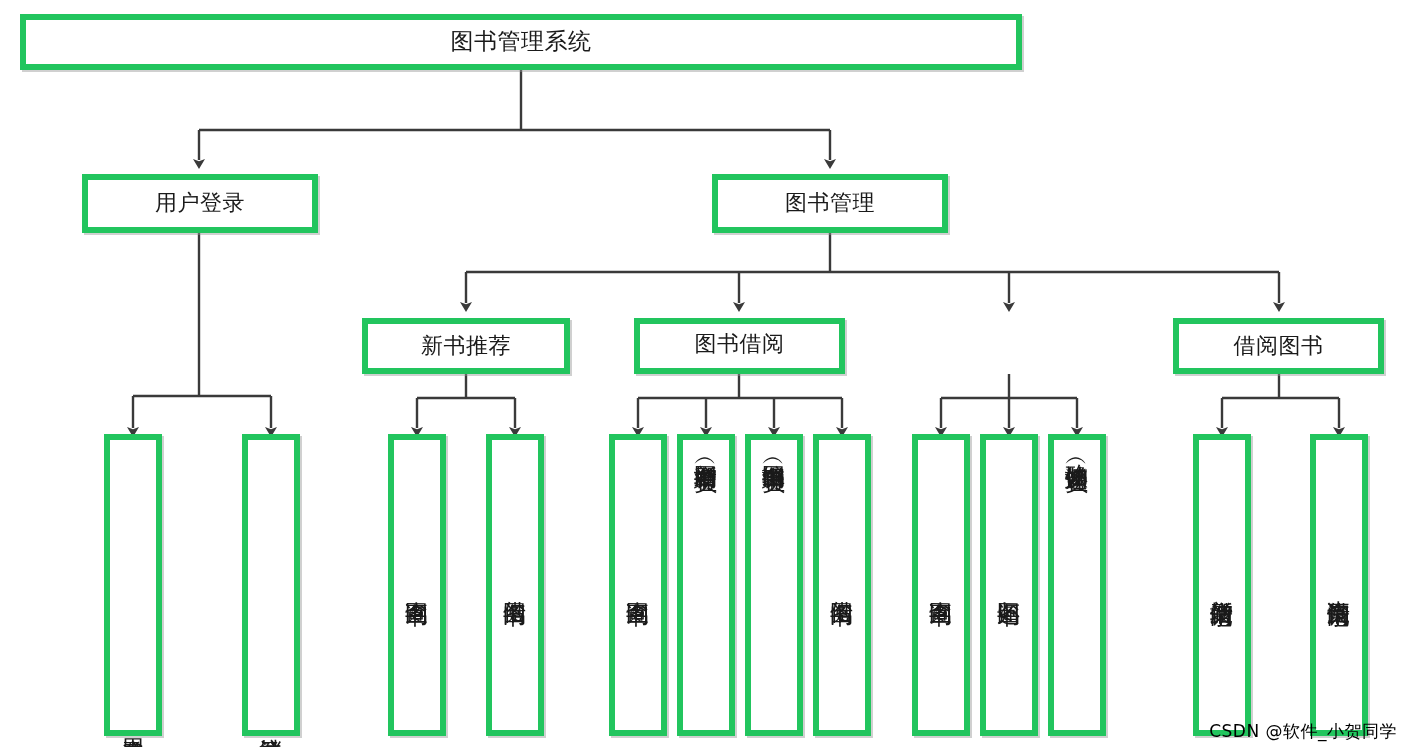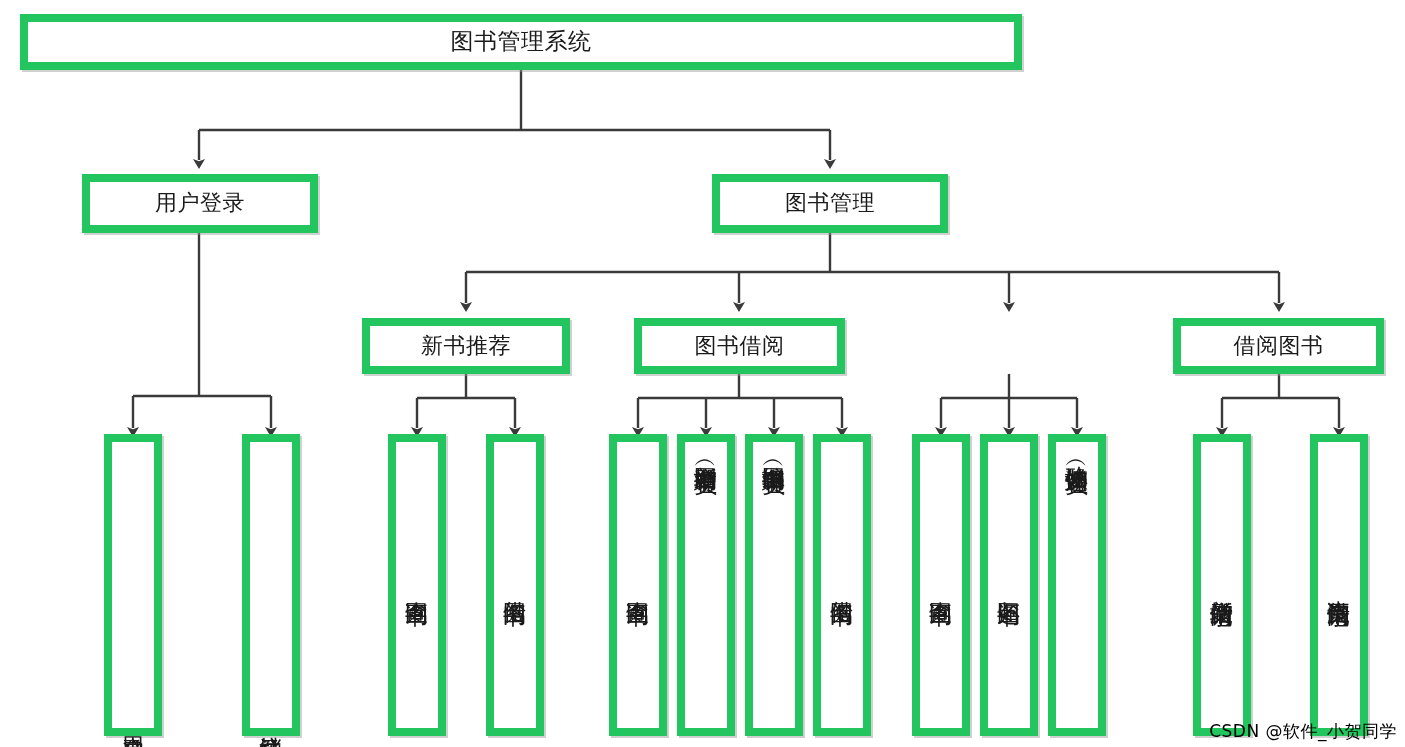--- a/index.html
+++ b/index.html
@@ -21,21 +21,21 @@
     position: absolute;
     left: 0;
     top: 0;
     width: 1405px;
     height: 747px;
     pointer-events: none;
   }
   .node {
     position: absolute;
     box-sizing: border-box;
-    border: 8px solid #22c55e;
+    border: 6px solid #22c55e;
     background: #ffffff;
     display: flex;
     align-items: center;
     justify-content: center;
     color: #1a1a1a;
     z-index: 2;
   }
   .node.hshadow {
     box-shadow: 2px 2px 0 0 rgba(150,150,150,0.45);
   }
@@ -147,21 +147,21 @@
   </div>
 
   <div class="node h-node hshadow" style="left:712px; top:174px; width:236px; height:59px;">
     <span class="label">图书管理</span>
   </div>
 
   <div class="node h-node hshadow" style="left:362px; top:318px; width:208px; height:56px;">
     <span class="label">新书推荐</span>
   </div>
 
-  <div class="node h-node hshadow" style="left:634px; top:318px; width:211px; height:56px;">
+  <div class="node h-node hshadow" style="left:634px; top:318px; width:211px; height:56px;font-family:Liberation Mono, monospace;">
     <span class="label">图书借阅</span>
   </div>
 
 
   <div class="node h-node hshadow" style="left:1173px; top:318px; width:211px; height:56px;">
     <span class="label">借阅图书</span>
   </div>
 
   <div class="node v-node align-bottom hshadow" style="left:104px; top:434px; width:58px; height:302px;">
     <span class="label">用户登录</span>

